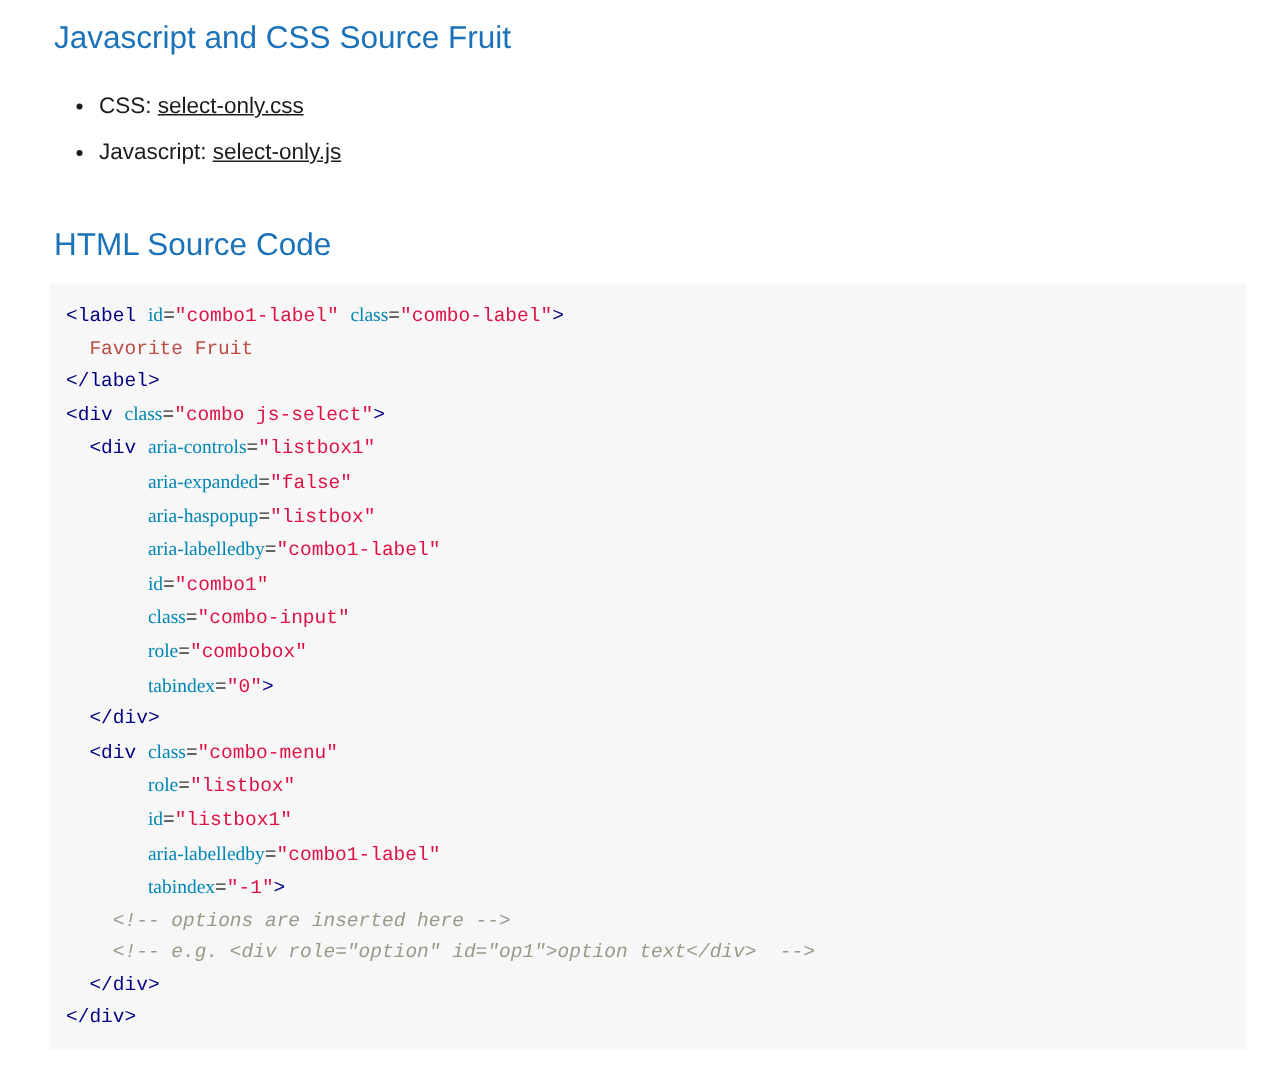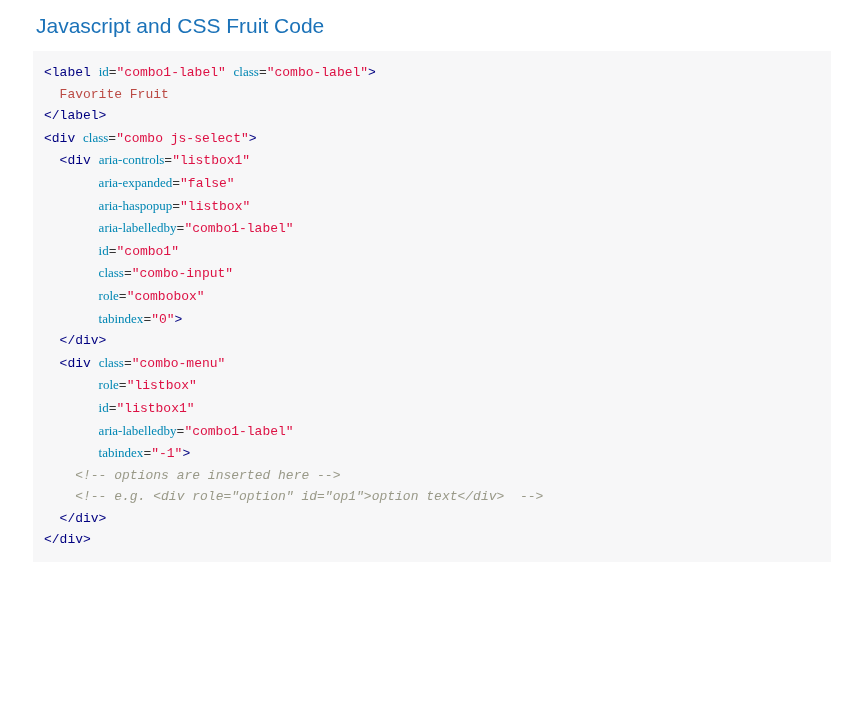--- a/index.html
+++ b/index.html
@@ -57,19 +57,28 @@
   .tk-str { color: var(--c-str, #dd1144); }
   .tk-txt { color: var(--c-txt, #bb4a44); }
   .tk-com { color: var(--c-com, #999988); font-style: italic; }
   .tk-pln { color: var(--c-pln, #333333); }
 </style>
 </head>
 <body>
 
 <main class="page">
 
-  <h3 id="heading-js-css" class="section-title">Javascript and CSS Fruit Code</h3>
+  <h3 id="heading-js-css" class="section-title">Javascript and CSS Source Fruit</h3>
 
+  <ul class="resource-list">
+    <li>
+      <span>CSS: </span><a href="#">select-only.css</a>
+    </li>
+    <li>
+      <span>Javascript: </span><a href="#">select-only.js</a>
+    </li>
+  </ul>
 
+  <h3 id="heading-html-src" class="section-title">HTML Source Code</h3>
 
   <pre id="code-block" class="code-block" style="background: rgb(247, 247, 248);"><div class="code-line"><span class="tk-tag">&lt;label</span><span class="tk-pln"> </span><span class="tk-att">id</span><span class="tk-pln">=</span><span class="tk-str">"combo1-label"</span><span class="tk-pln"> </span><span class="tk-att">class</span><span class="tk-pln">=</span><span class="tk-str">"combo-label"</span><span class="tk-tag">&gt;</span></div><div class="code-line"><span class="tk-txt">  Favorite Fruit</span></div><div class="code-line"><span class="tk-tag">&lt;/label&gt;</span></div><div class="code-line"><span class="tk-tag">&lt;div</span><span class="tk-pln"> </span><span class="tk-att">class</span><span class="tk-pln">=</span><span class="tk-str">"combo js-select"</span><span class="tk-tag">&gt;</span></div><div class="code-line"><span class="tk-pln">  </span><span class="tk-tag">&lt;div</span><span class="tk-pln"> </span><span class="tk-att">aria-controls</span><span class="tk-pln">=</span><span class="tk-str">"listbox1"</span></div><div class="code-line"><span class="tk-pln">       </span><span class="tk-att">aria-expanded</span><span class="tk-pln">=</span><span class="tk-str">"false"</span></div><div class="code-line"><span class="tk-pln">       </span><span class="tk-att">aria-haspopup</span><span class="tk-pln">=</span><span class="tk-str">"listbox"</span></div><div class="code-line"><span class="tk-pln">       </span><span class="tk-att">aria-labelledby</span><span class="tk-pln">=</span><span class="tk-str">"combo1-label"</span></div><div class="code-line"><span class="tk-pln">       </span><span class="tk-att">id</span><span class="tk-pln">=</span><span class="tk-str">"combo1"</span></div><div class="code-line"><span class="tk-pln">       </span><span class="tk-att">class</span><span class="tk-pln">=</span><span class="tk-str">"combo-input"</span></div><div class="code-line"><span class="tk-pln">       </span><span class="tk-att">role</span><span class="tk-pln">=</span><span class="tk-str">"combobox"</span></div><div class="code-line"><span class="tk-pln">       </span><span class="tk-att">tabindex</span><span class="tk-pln">=</span><span class="tk-str">"0"</span><span class="tk-tag">&gt;</span></div><div class="code-line"><span class="tk-pln">  </span><span class="tk-tag">&lt;/div&gt;</span></div><div class="code-line"><span class="tk-pln">  </span><span class="tk-tag">&lt;div</span><span class="tk-pln"> </span><span class="tk-att">class</span><span class="tk-pln">=</span><span class="tk-str">"combo-menu"</span></div><div class="code-line"><span class="tk-pln">       </span><span class="tk-att">role</span><span class="tk-pln">=</span><span class="tk-str">"listbox"</span></div><div class="code-line"><span class="tk-pln">       </span><span class="tk-att">id</span><span class="tk-pln">=</span><span class="tk-str">"listbox1"</span></div><div class="code-line"><span class="tk-pln">       </span><span class="tk-att">aria-labelledby</span><span class="tk-pln">=</span><span class="tk-str">"combo1-label"</span></div><div class="code-line"><span class="tk-pln">       </span><span class="tk-att">tabindex</span><span class="tk-pln">=</span><span class="tk-str">"-1"</span><span class="tk-tag">&gt;</span></div><div class="code-line"><span class="tk-pln">    </span><span class="tk-com">&lt;!-- options are inserted here --&gt;</span></div><div class="code-line"><span class="tk-pln">    </span><span class="tk-com">&lt;!-- e.g. &lt;div role="option" id="op1"&gt;option text&lt;/div&gt;  --&gt;</span></div><div class="code-line"><span class="tk-pln">  </span><span class="tk-tag">&lt;/div&gt;</span></div><div class="code-line"><span class="tk-tag">&lt;/div&gt;</span></div></pre>
 
 </main>
 
 </body></html>

